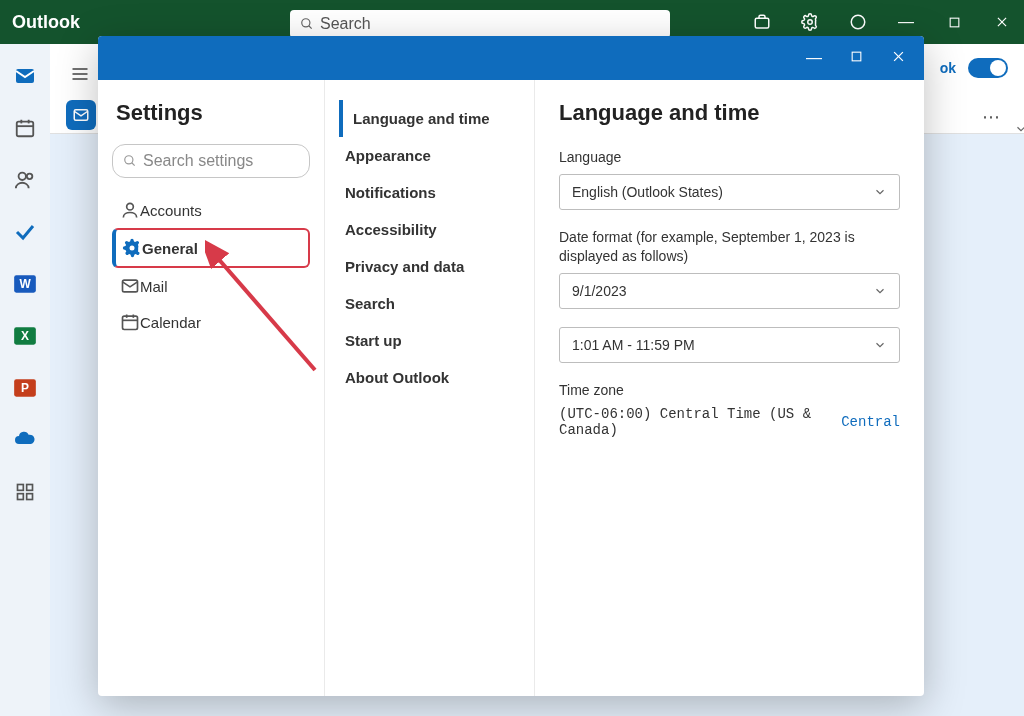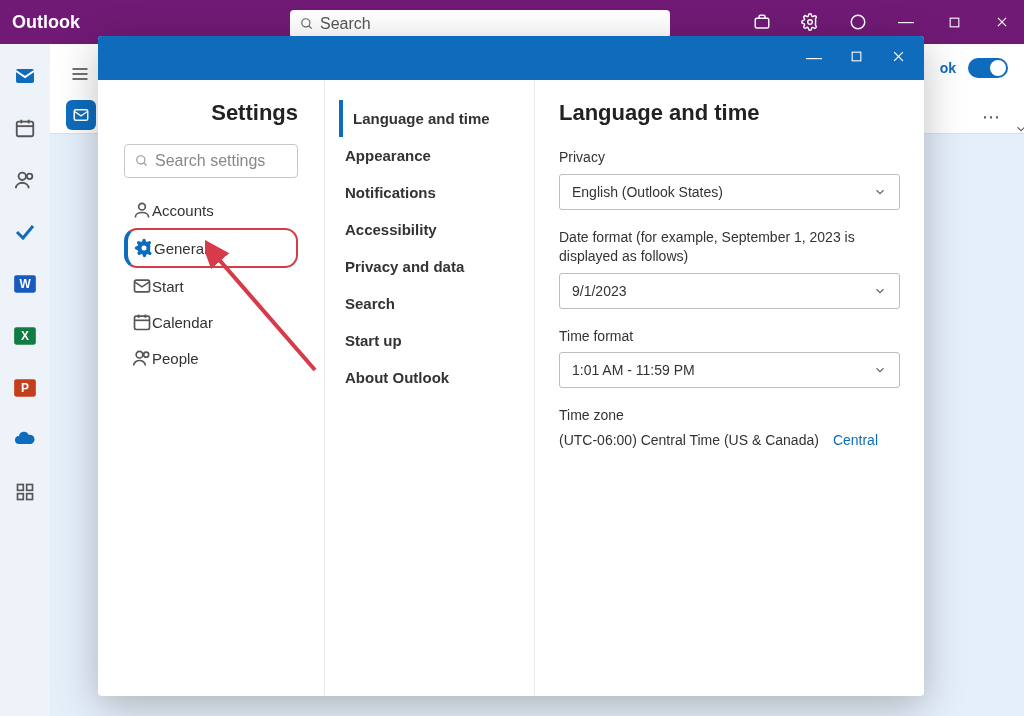--- a/index.html
+++ b/index.html
@@ -9,21 +9,21 @@
     width: 1024px;
     height: 716px;
     overflow: hidden;
     position: relative;
   }
 
   
   .app-titlebar {
     position: absolute;
     top: 0; left: 0; right: 0; height: 44px;
-    background: #701a75;
+    background: #14532d;
     color: #fff;
     display: flex;
     align-items: center;
     padding: 0 12px;
   }
   .app-title { font-weight: 600; font-size: 18px; }
   .app-search {
     position: absolute;
     left: 290px;
     top: 10px;
@@ -86,41 +86,41 @@
     display: flex; flex-direction: column;
     overflow: hidden;
   }
   .modal-header {
     height: 44px; background: #0f6cbd;
     display:flex; justify-content:flex-end; align-items:center;
     padding: 0 18px; gap: 28px; color:#fff;
   }
   .modal-body { flex:1; display:flex; }
 
-  .col-left { width: 226px; padding: 20px 26px; text-align: right; }
+  .col-left { width: 226px; padding: 20px 14px; }
   .settings-title { font-size: 22px; font-weight:600; color:#222; margin-bottom: 18px; padding-left:4px; }
   .search-settings {
     width: 100%; height: 34px;
-    border: 1px solid #c6c6c6; border-radius:4px;
+    border: 1px solid #c6c6c6; border-radius:13px;
     display:flex; align-items:center; padding:0 10px; color:#888;
     margin-bottom: 14px;
   }
   .search-settings svg { margin-right:6px; }
   .cat-item {
     display:flex; align-items:center; 
     padding: 8px 8px; border-radius:4px;
     color:#333; font-size:15px;
     cursor:pointer;
   }
   .cat-item.selected {
     border: 2px solid #d73a49;
     border-left: 4px solid #0f6cbd;
-    font-weight:400;
+    font-weight:700;
     padding-left:6px;
-    border-radius:13px;
+    border-radius:6px;
   }
   .cat-item svg { flex-shrink:0; }
 
   .col-mid {
     width: 210px; border-left:1px solid #eaeaea;
     padding: 20px 14px;
   }
   .sub-item {
     padding: 10px 6px; font-size:15px; color:#333; cursor:pointer;font-weight:bold;
   }
@@ -132,21 +132,21 @@
     flex:1; border-left:1px solid #eaeaea; padding: 20px 24px;
   }
   .pane-title { font-size:22px; font-weight:600; color:#222; margin-bottom:22px; }
   .field-block { margin-bottom: 18px; }
   .field-label { font-size:14px; color:#333; margin-bottom:6px; line-height:1.4; }
   .select {
     width: 100%; height:36px; border:1px solid #bdbdbd; border-radius:3px;
     display:flex; align-items:center; justify-content:space-between;
     padding: 0 12px; font-size:14px; color:#333;
   }
-  .tz-row { display:flex; align-items:center; gap: 14px; font-size:14px; }
+  .tz-row { display:flex; align-items:center; gap: 20px; font-size:14px;font-family:Liberation Mono, monospace; }
   .tz-value { color:#333; }
   .change-link { color:#0f6cbd; cursor:pointer; }
 
   .annotation-arrow {
     position:absolute; pointer-events:none;
   }
 </style>
 </head>
 <body>
 
@@ -313,77 +313,68 @@
             <path d="M19.4 15a1.7 1.7 0 00.34 1.87l.6.06a2 2 0 11-2.83 2.83l-.06-.06a1.7 1.7 0 00-1.87-.34 1.7 1.7 0 00-1.03 1.56V21a2 2 0 01-4 0v-.09a1.7 1.7 0 00-1.03-1.56 1.7 1.7 0 00-1.87.34l-.06.06a2 2 0 11-2.83-2.83l.06-.06A1.7 1.7 0 004.6 15a1.7 1.7 0 00-1.56-1.03H3a2 2 0 010-4h.09A1.7 1.7 0 004.6 9a1.7 1.7 0 00-.34-1.87l-.06-.06a2 2 0 112.83-2.83l.06.06A1.7 1.7 0 009 4.6 1.7 1.7 0 0010.03 3.04V3a2 2 0 014 0v.09A1.7 1.7 0 0015 4.6a1.7 1.7 0 001.87-.34l.06-.06a2 2 0 112.83 2.83l-.06.06A1.7 1.7 0 0019.4 9c.36.85.36 1.8 0 2.65z" fill="#0f6cbd"></path>
             <circle cx="12" cy="12" r="3" fill="#fff"></circle>
           </svg>
         <span>General</span>
       </div>
       <div class="cat-item">
         <svg width="20" height="20" viewBox="0 0 24 24" fill="none" stroke="#555" stroke-width="2">
             <rect x="3" y="5" width="18" height="14" rx="2"></rect>
             <polyline points="3,7 12,13 21,7"></polyline>
           </svg>
-        <span>Start</span>
+        <span>Mail</span>
       </div>
       <div class="cat-item">
         <svg width="20" height="20" viewBox="0 0 24 24" fill="none" stroke="#555" stroke-width="2">
             <rect x="3" y="5" width="18" height="16" rx="2"></rect>
             <line x1="3" y1="10" x2="21" y2="10"></line>
             <line x1="8" y1="3" x2="8" y2="7"></line>
             <line x1="16" y1="3" x2="16" y2="7"></line>
           </svg>
         <span>Calendar</span>
-      </div>
-      <div class="cat-item">
-        <svg width="20" height="20" viewBox="0 0 24 24" fill="none" stroke="#555" stroke-width="2">
-            <circle cx="9" cy="8" r="4"></circle>
-            <path d="M2 21c0-4 4-6 7-6s7 2 7 6"></path>
-            <circle cx="17" cy="8" r="3"></circle>
-          </svg>
-        <span>People</span>
       </div>
     </div>
 
     <div class="col-mid">
       <div class="sub-item active"><span>Language and time</span></div>
       <div class="sub-item"><span>Appearance</span></div>
       <div class="sub-item"><span>Notifications</span></div>
       <div class="sub-item"><span>Accessibility</span></div>
       <div class="sub-item"><span>Privacy and data</span></div>
       <div class="sub-item"><span>Search</span></div>
       <div class="sub-item"><span>Start up</span></div>
       <div class="sub-item"><span>About Outlook</span></div>
     </div>
 
     <div class="col-right">
       <div class="pane-title">Language and time</div>
 
       <div class="field-block">
-        <div class="field-label">Privacy</div>
+        <div class="field-label">Language</div>
         <div class="select">
           <span>English (Outlook States)</span>
           <svg width="14" height="14" viewBox="0 0 24 24" fill="none" stroke="#666" stroke-width="2">
               <polyline points="6,9 12,15 18,9"></polyline>
             </svg>
         </div>
       </div>
 
       <div class="field-block">
         <div class="field-label">Date format (for example, September 1, 2023 is displayed as follows)</div>
         <div class="select">
           <span>9/1/2023</span>
           <svg width="14" height="14" viewBox="0 0 24 24" fill="none" stroke="#666" stroke-width="2">
               <polyline points="6,9 12,15 18,9"></polyline>
             </svg>
         </div>
       </div>
 
       <div class="field-block">
-        <div class="field-label">Time format</div>
         <div class="select">
           <span>1:01 AM - 11:59 PM</span>
           <svg width="14" height="14" viewBox="0 0 24 24" fill="none" stroke="#666" stroke-width="2">
               <polyline points="6,9 12,15 18,9"></polyline>
             </svg>
         </div>
       </div>
 
       <div class="field-block">
         <div class="field-label">Time zone</div>

